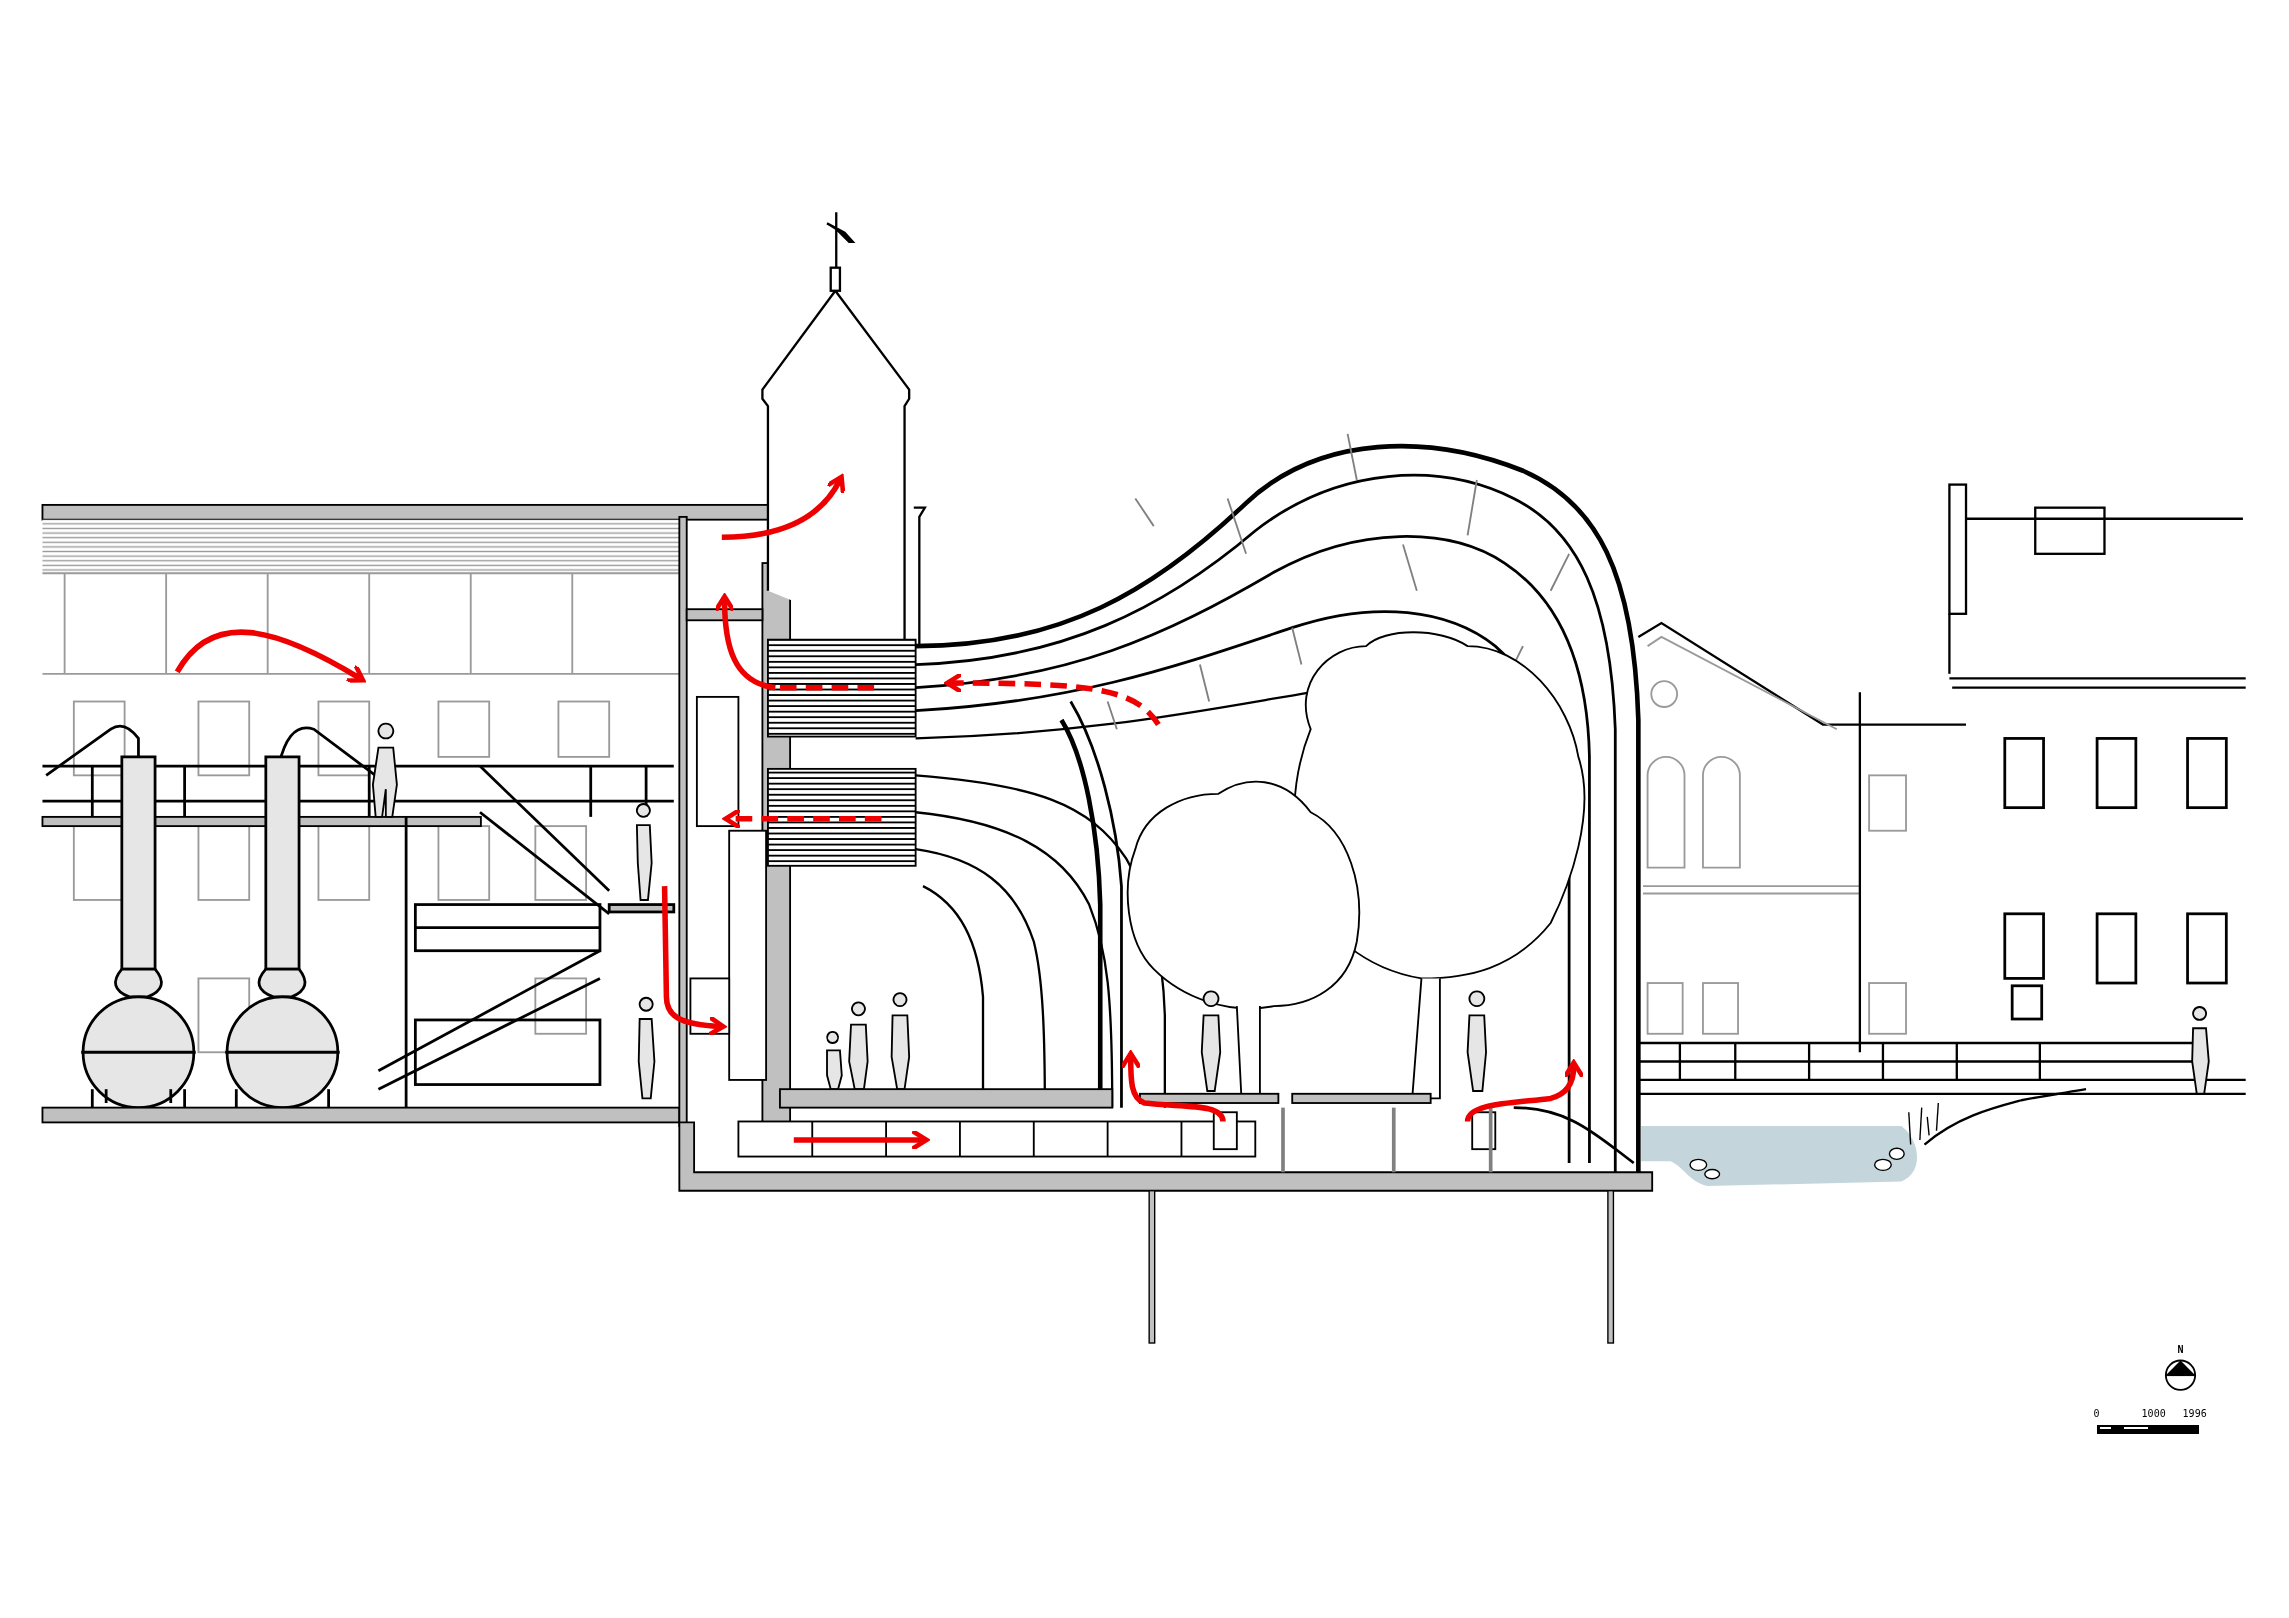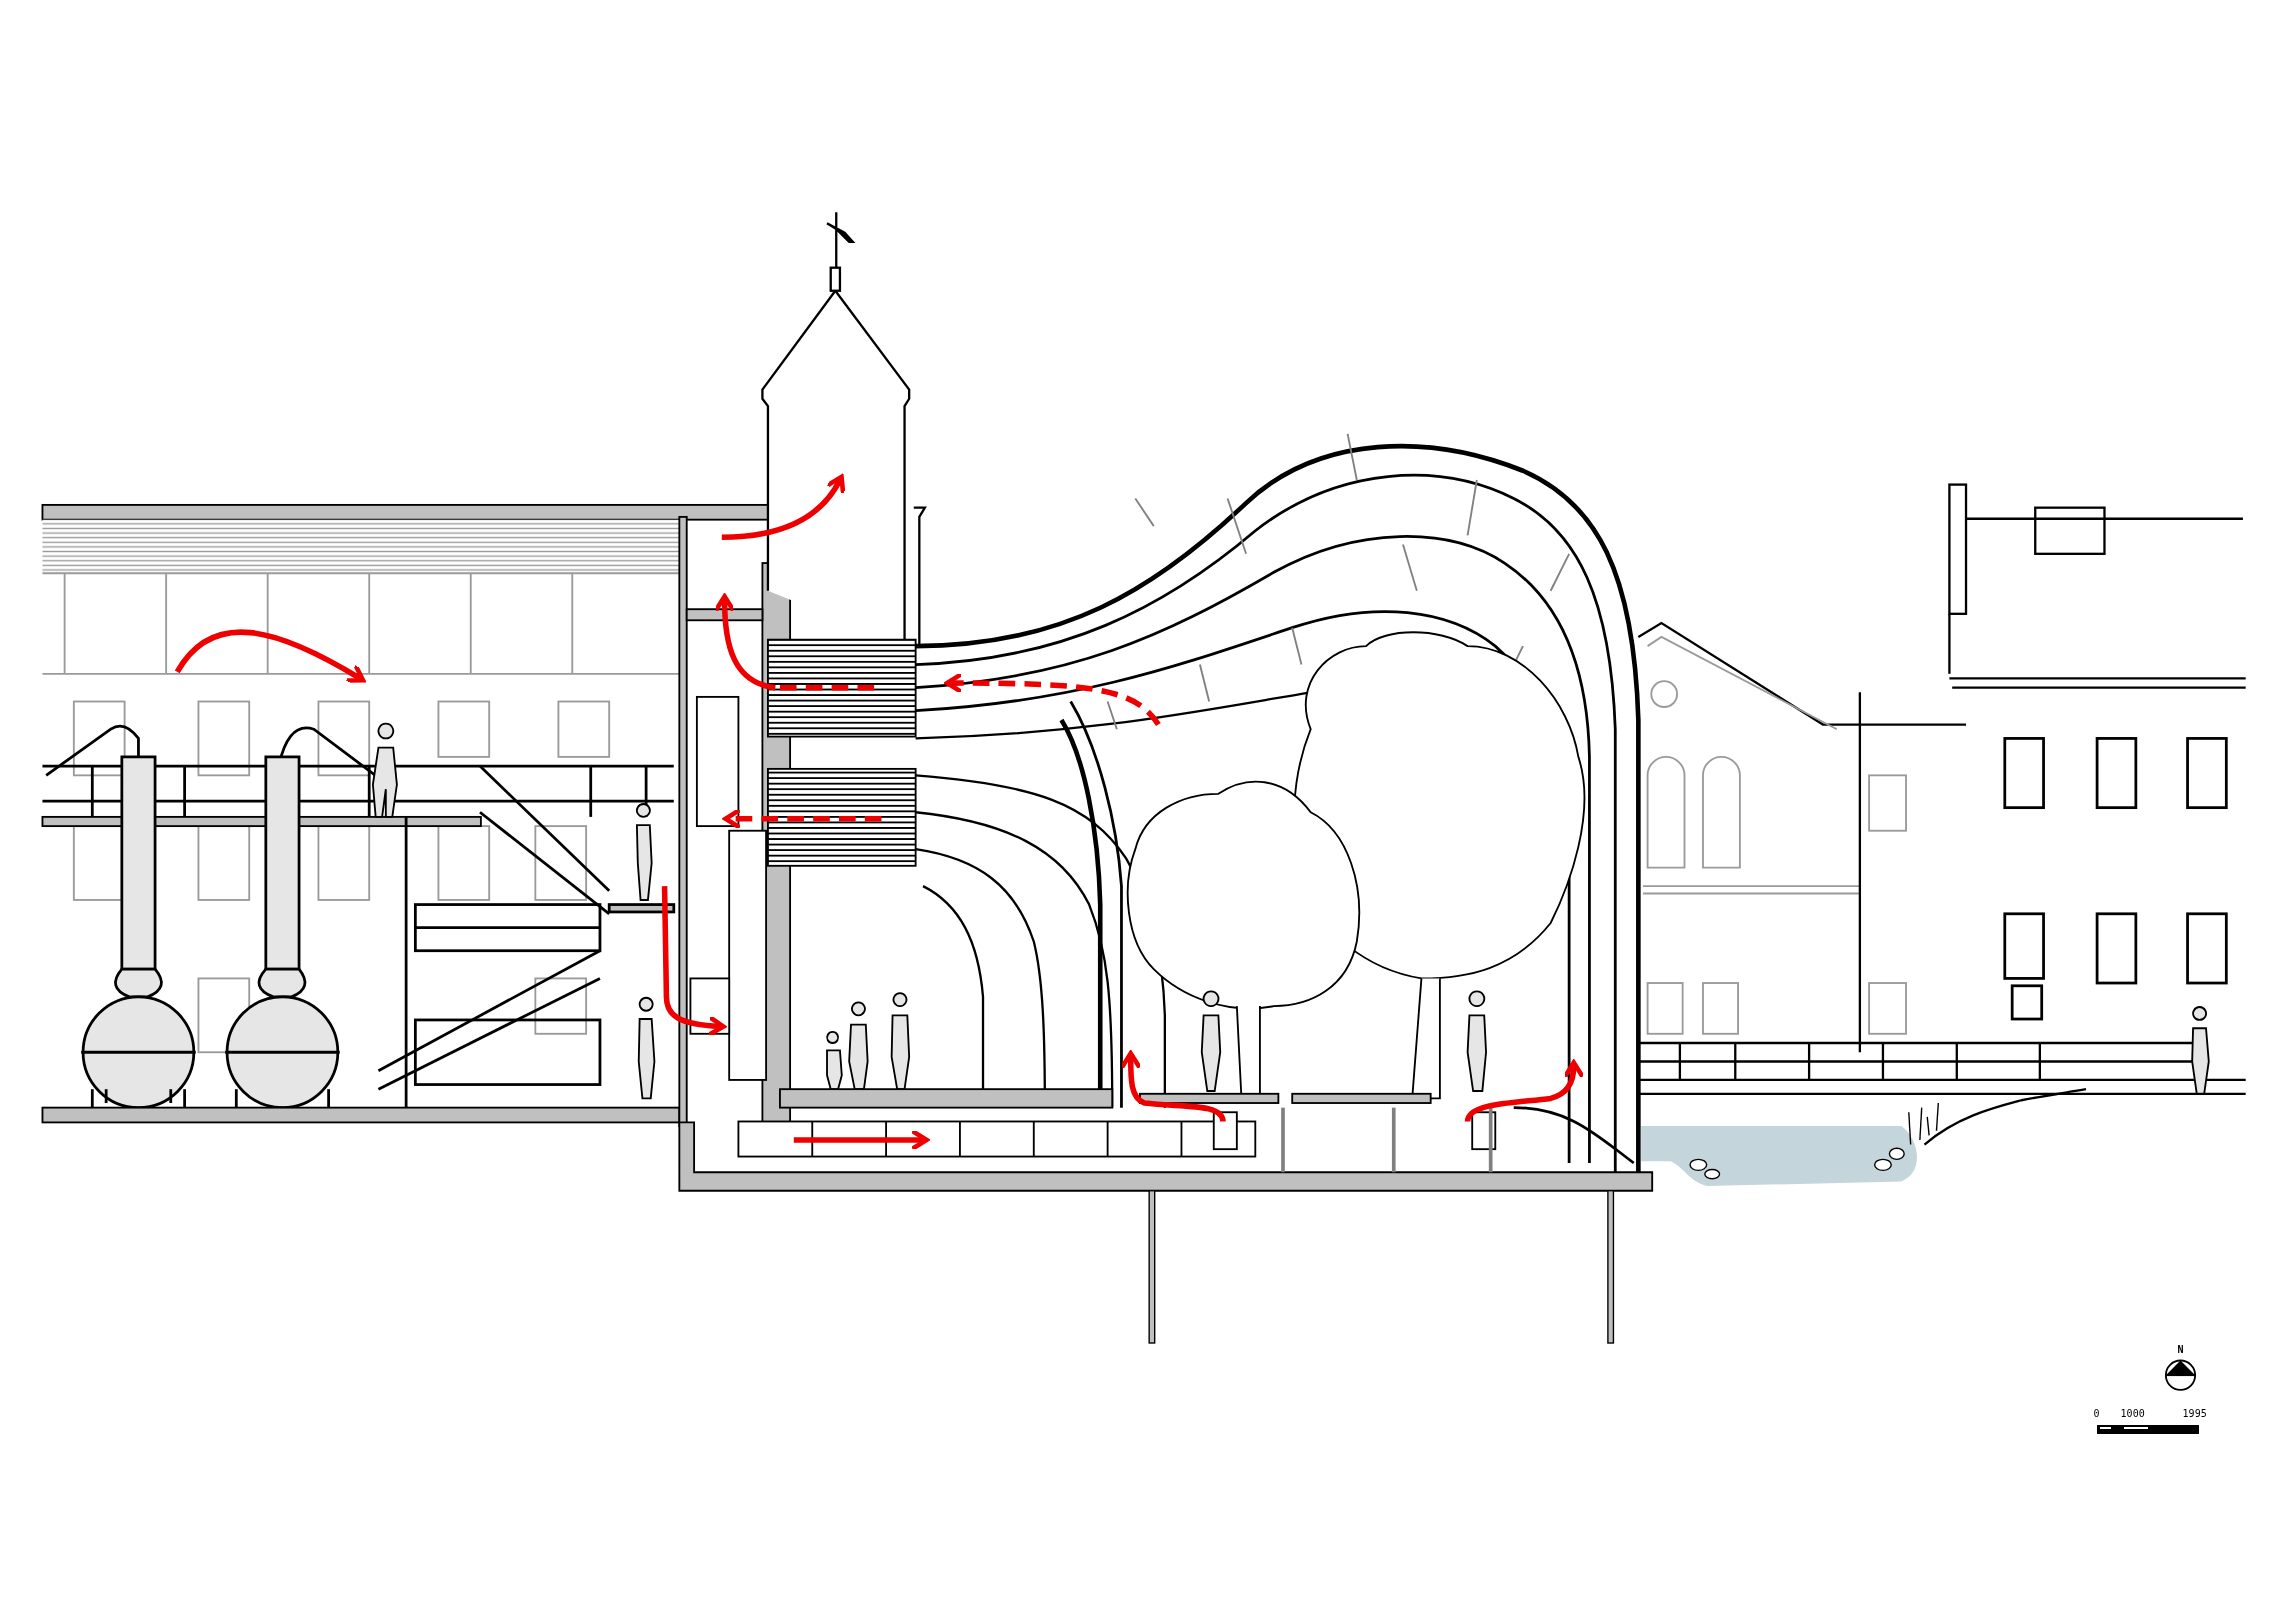--- a/index.html
+++ b/index.html
@@ -294,21 +294,21 @@
   <div class="north">
     <span class="north-label">N</span>
     <svg width="37" height="44" viewBox="0 0 40 48" style="position:absolute;left:0;top:7.4px">
       <circle cx="20" cy="22" r="16" fill="#fff" stroke="#000" stroke-width="2"></circle>
       <path d="M4,22 L20,6 L36,22 Z" fill="#000"></path>
       <line x1="4" y1="22" x2="36" y2="22" stroke="#000" stroke-width="2"></line>
     </svg>
   </div>
   <div class="scale">
     <span class="tick" style="left:0">0</span>
-    <span class="tick" style="left:27px">1000</span>
-    <span class="tick" style="left:89px">1995</span>
+    <span class="tick" style="left:48px">1000</span>
+    <span class="tick" style="left:89px">1996</span>
     <div class="bar">
       <div class="seg" style="left:1.8px;width:11px"></div>
       <div class="seg" style="left:26px;width:24px"></div>
     </div>
   </div>
 </div>
 
 
 </body></html>

